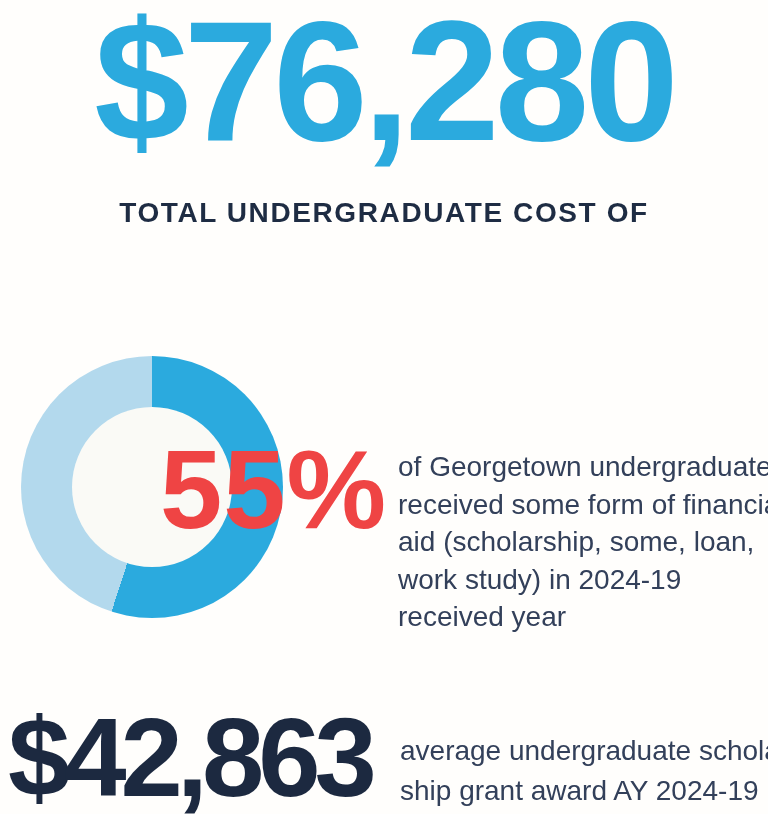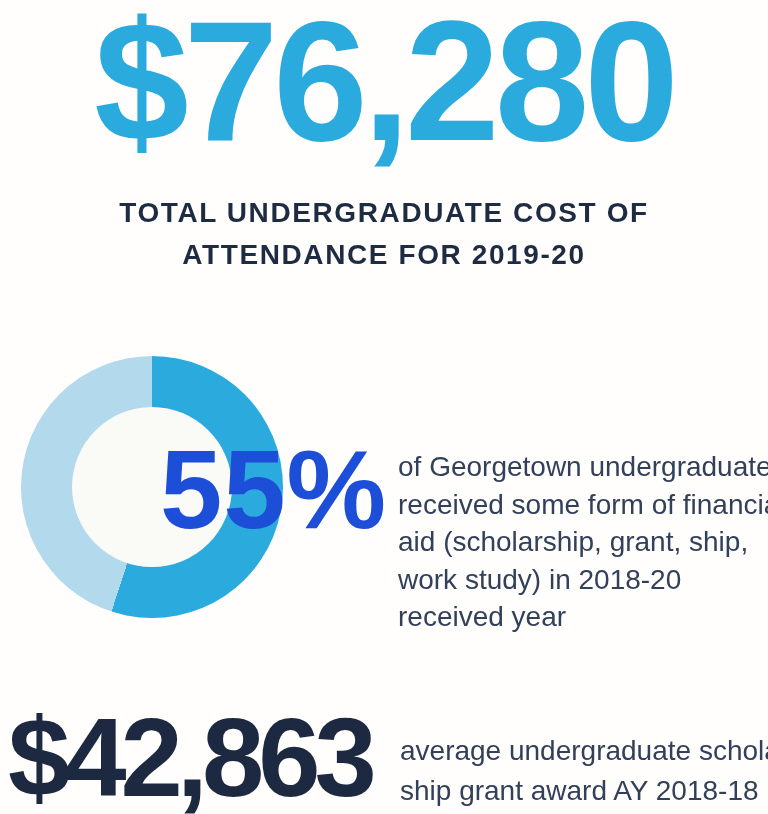--- a/index.html
+++ b/index.html
@@ -67,21 +67,21 @@
   }
 
   .percent-label {
     position: absolute;
     left: 160px;
     top: 434px;
     font-size: 112px;
     font-weight: bold;
     line-height: 112px;
     letter-spacing: 1px;
-    color: #1d4ed8;
+    color: #ef4444;
     white-space: nowrap;
     z-index: 2;
   }
 
   .aid-desc {
     position: absolute;
     left: 398px;
     top: 448px;
     width: 370px;
     color: #33405a;
@@ -115,37 +115,36 @@
 </style>
 </head>
 <body>
 
 <div class="canvas">
 
   <div class="hero-value">$76,280</div>
 
   <div class="hero-caption">
     <div class="line">TOTAL UNDERGRADUATE COST OF</div>
-    <div class="line">ATTENDANCE FOR 2019-20</div>
   </div>
 
   <div class="donut" style="background: conic-gradient(rgb(43, 170, 222) 0deg, rgb(43, 170, 222) 198deg, rgb(179, 217, 237) 198deg, rgb(179, 217, 237) 360deg);">
     <div class="donut-hole" style="background: rgb(250, 250, 246);"></div>
   </div>
 
   <div class="percent-label">55%</div>
 
   <div class="aid-desc">
     <div class="line">of Georgetown undergraduates</div>
     <div class="line">received some form of financial</div>
-    <div class="line">aid (scholarship, grant, ship,</div>
-    <div class="line">work study) in 2018-20</div>
+    <div class="line">aid (scholarship, some, loan,</div>
+    <div class="line">work study) in 2024-19</div>
     <div class="line">received year</div>
   </div>
 
   <div class="scholarship-value">$42,863</div>
 
   <div class="scholarship-caption">
     <div class="line">average undergraduate scholar-</div>
-    <div class="line">ship grant award AY 2018-18</div>
+    <div class="line">ship grant award AY 2024-19</div>
   </div>
 
 </div>
 
 </body></html>

